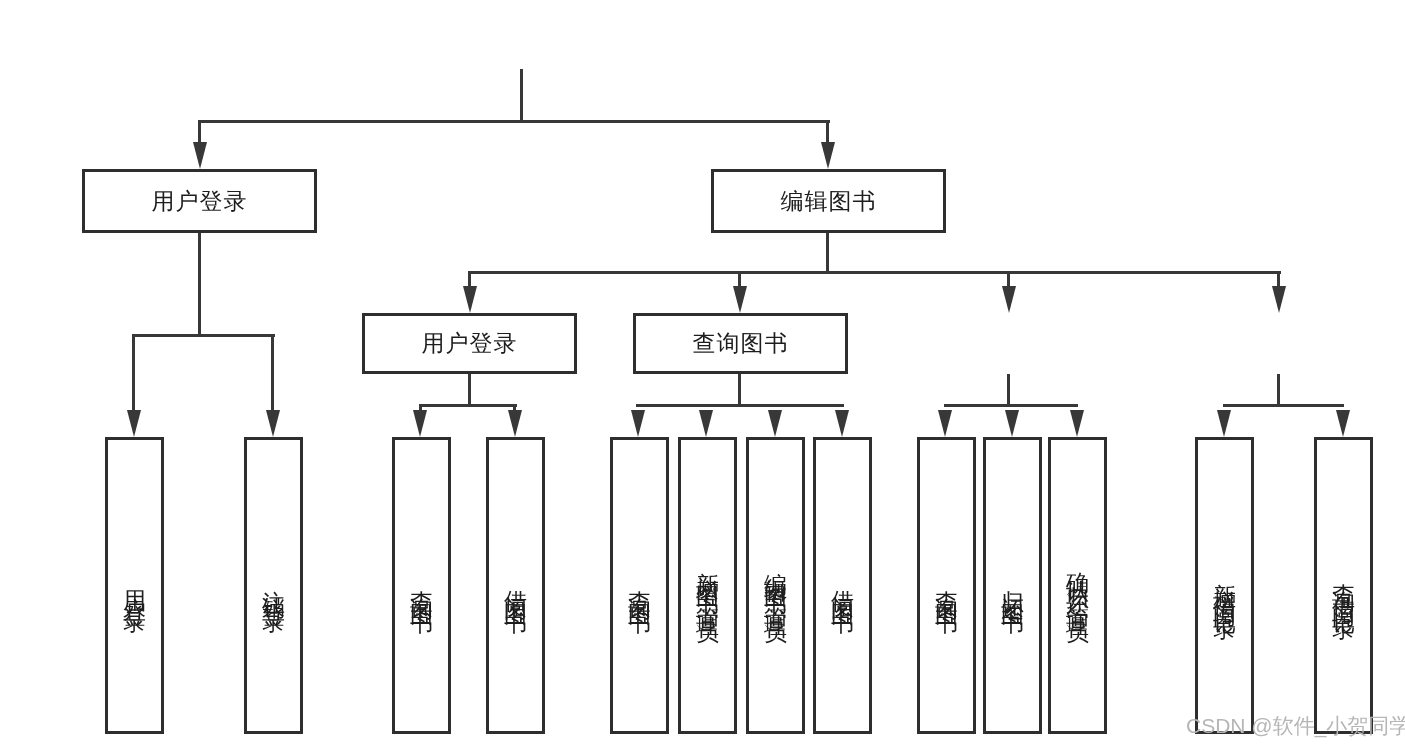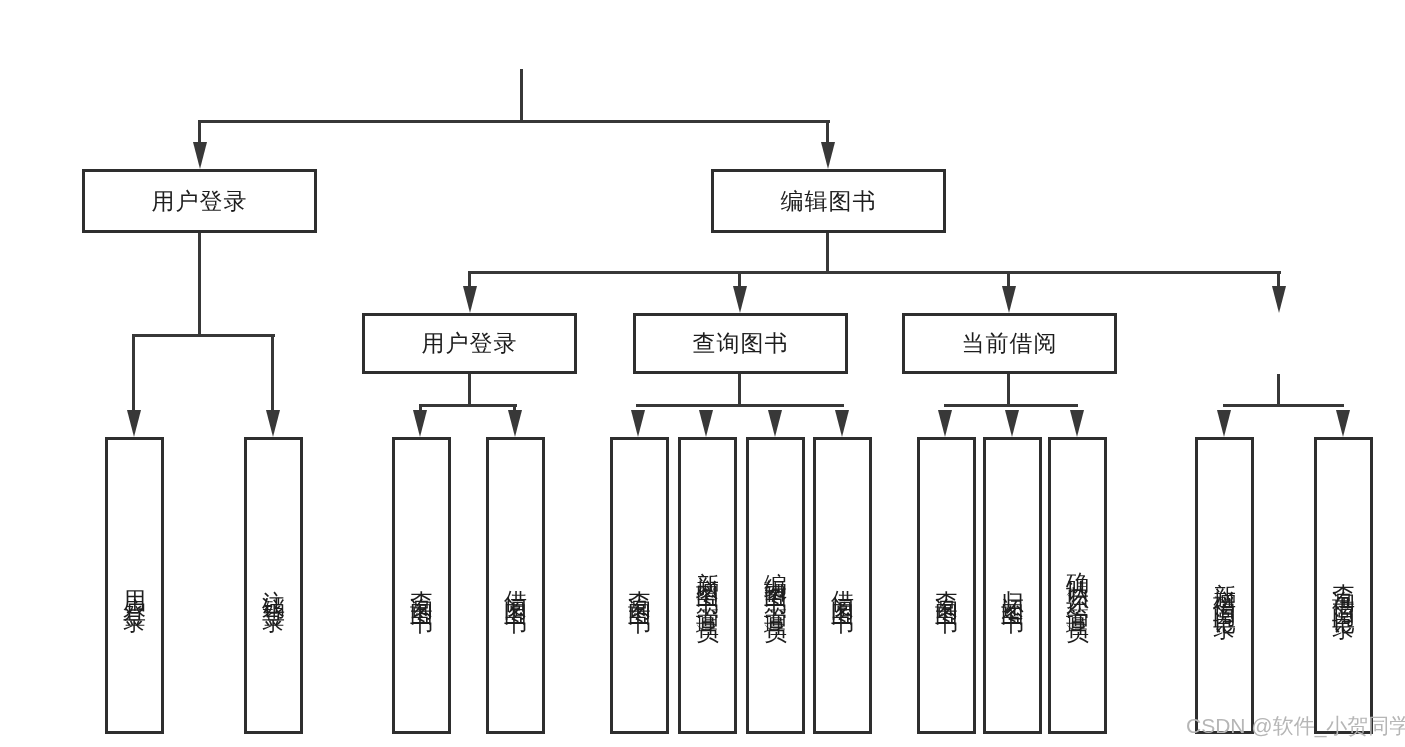--- a/index.html
+++ b/index.html
@@ -84,21 +84,20 @@
     <div class="vl" style="left:1007px; top:271px; height:20px;"></div>
     <div class="vl" style="left:1277px; top:271px; height:20px;"></div>
     <div class="arrow" style="left:463px; top:286px;"></div>
     <div class="arrow" style="left:733px; top:286px;"></div>
     <div class="arrow" style="left:1002px; top:286px;"></div>
     <div class="arrow" style="left:1272px; top:286px;"></div>
   </div>
 
   <div class="box" style="left:362px; top:313px; width:215px; height:61px;">用户登录</div>
   <div class="box" style="left:633px; top:313px; width:215px; height:61px;">查询图书</div>
-  <div class="box" style="left:902px; top:313px; width:215px; height:61px;">当前借阅</div>
 
   <div>
     <div class="vl" style="left:468px; top:374px; height:33px;"></div>
     <div class="hl" style="left:419px; top:404px; width:98px;"></div>
     <div class="vl" style="left:419px; top:404px; height:12px;"></div>
     <div class="vl" style="left:513px; top:404px; height:12px;"></div>
     <div class="arrow" style="left:413px; top:410px;"></div>
     <div class="arrow" style="left:508px; top:410px;"></div>
   </div>
 

